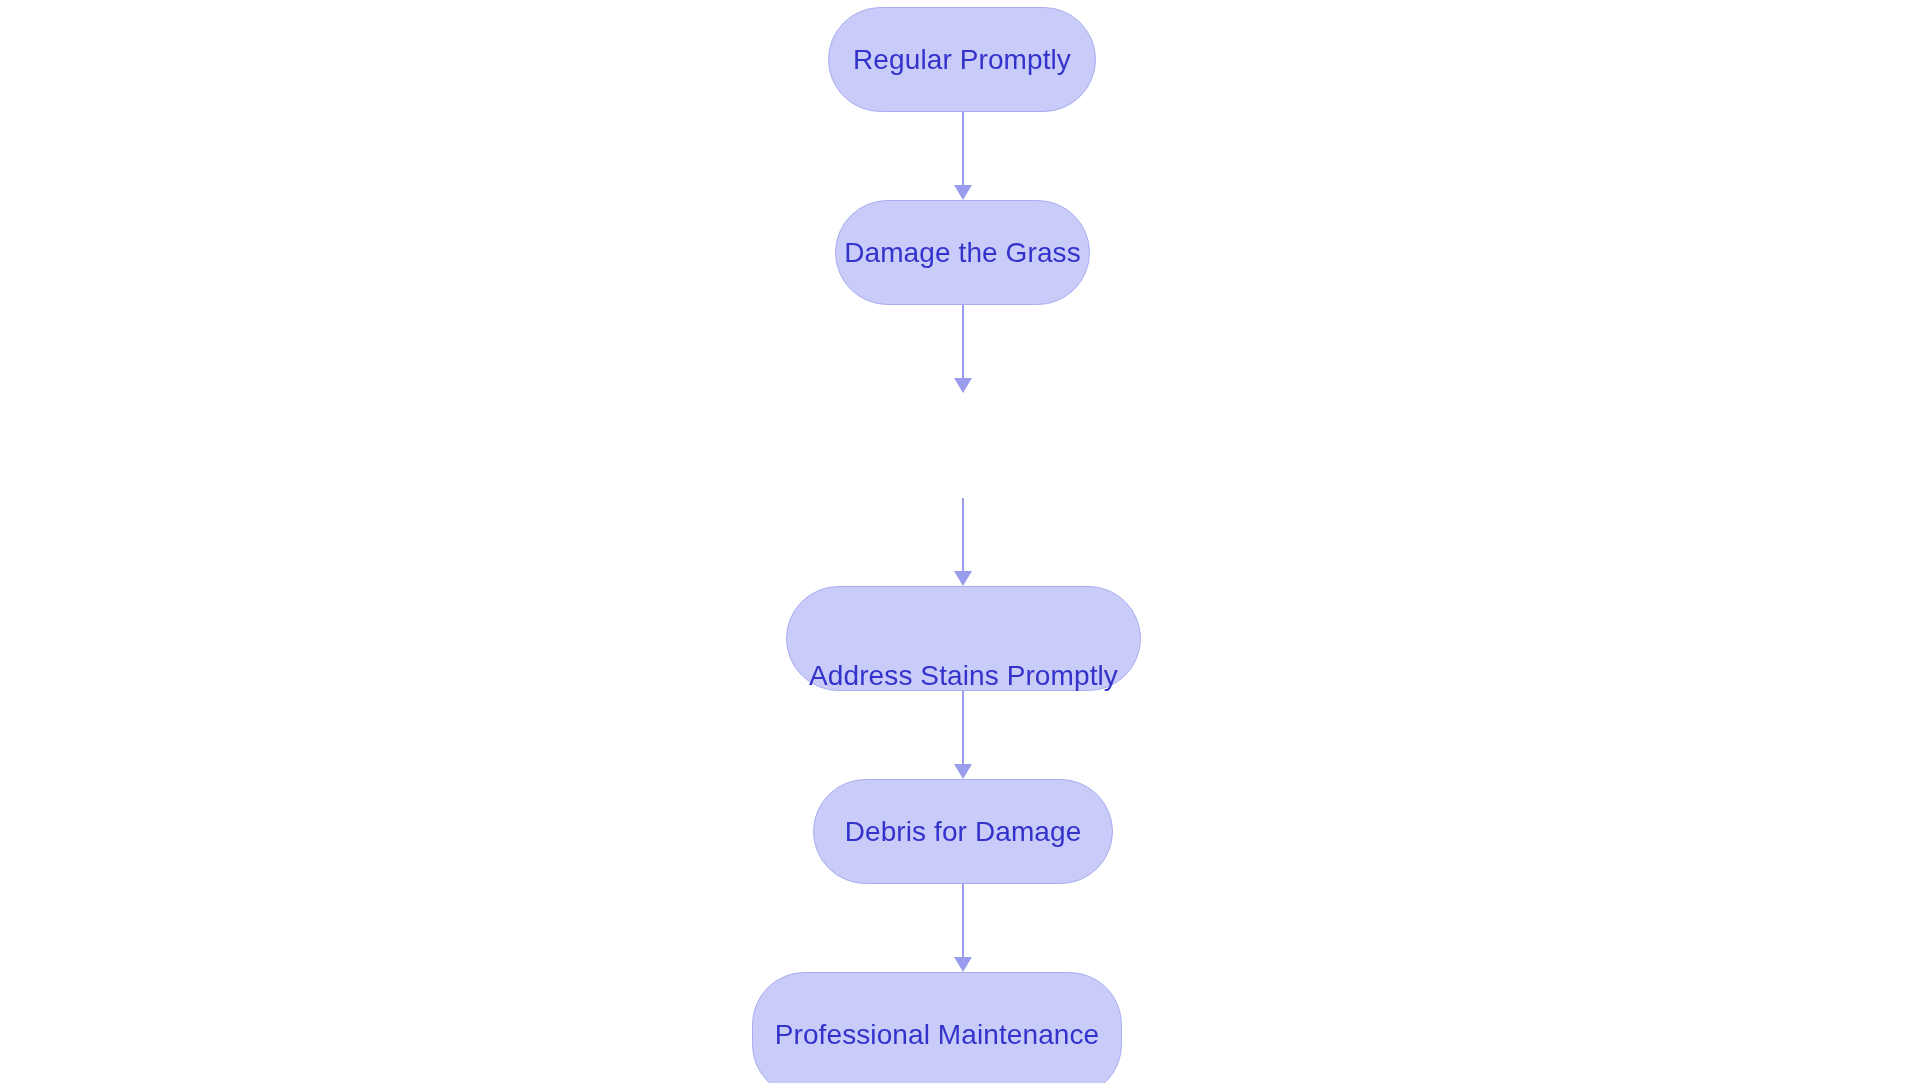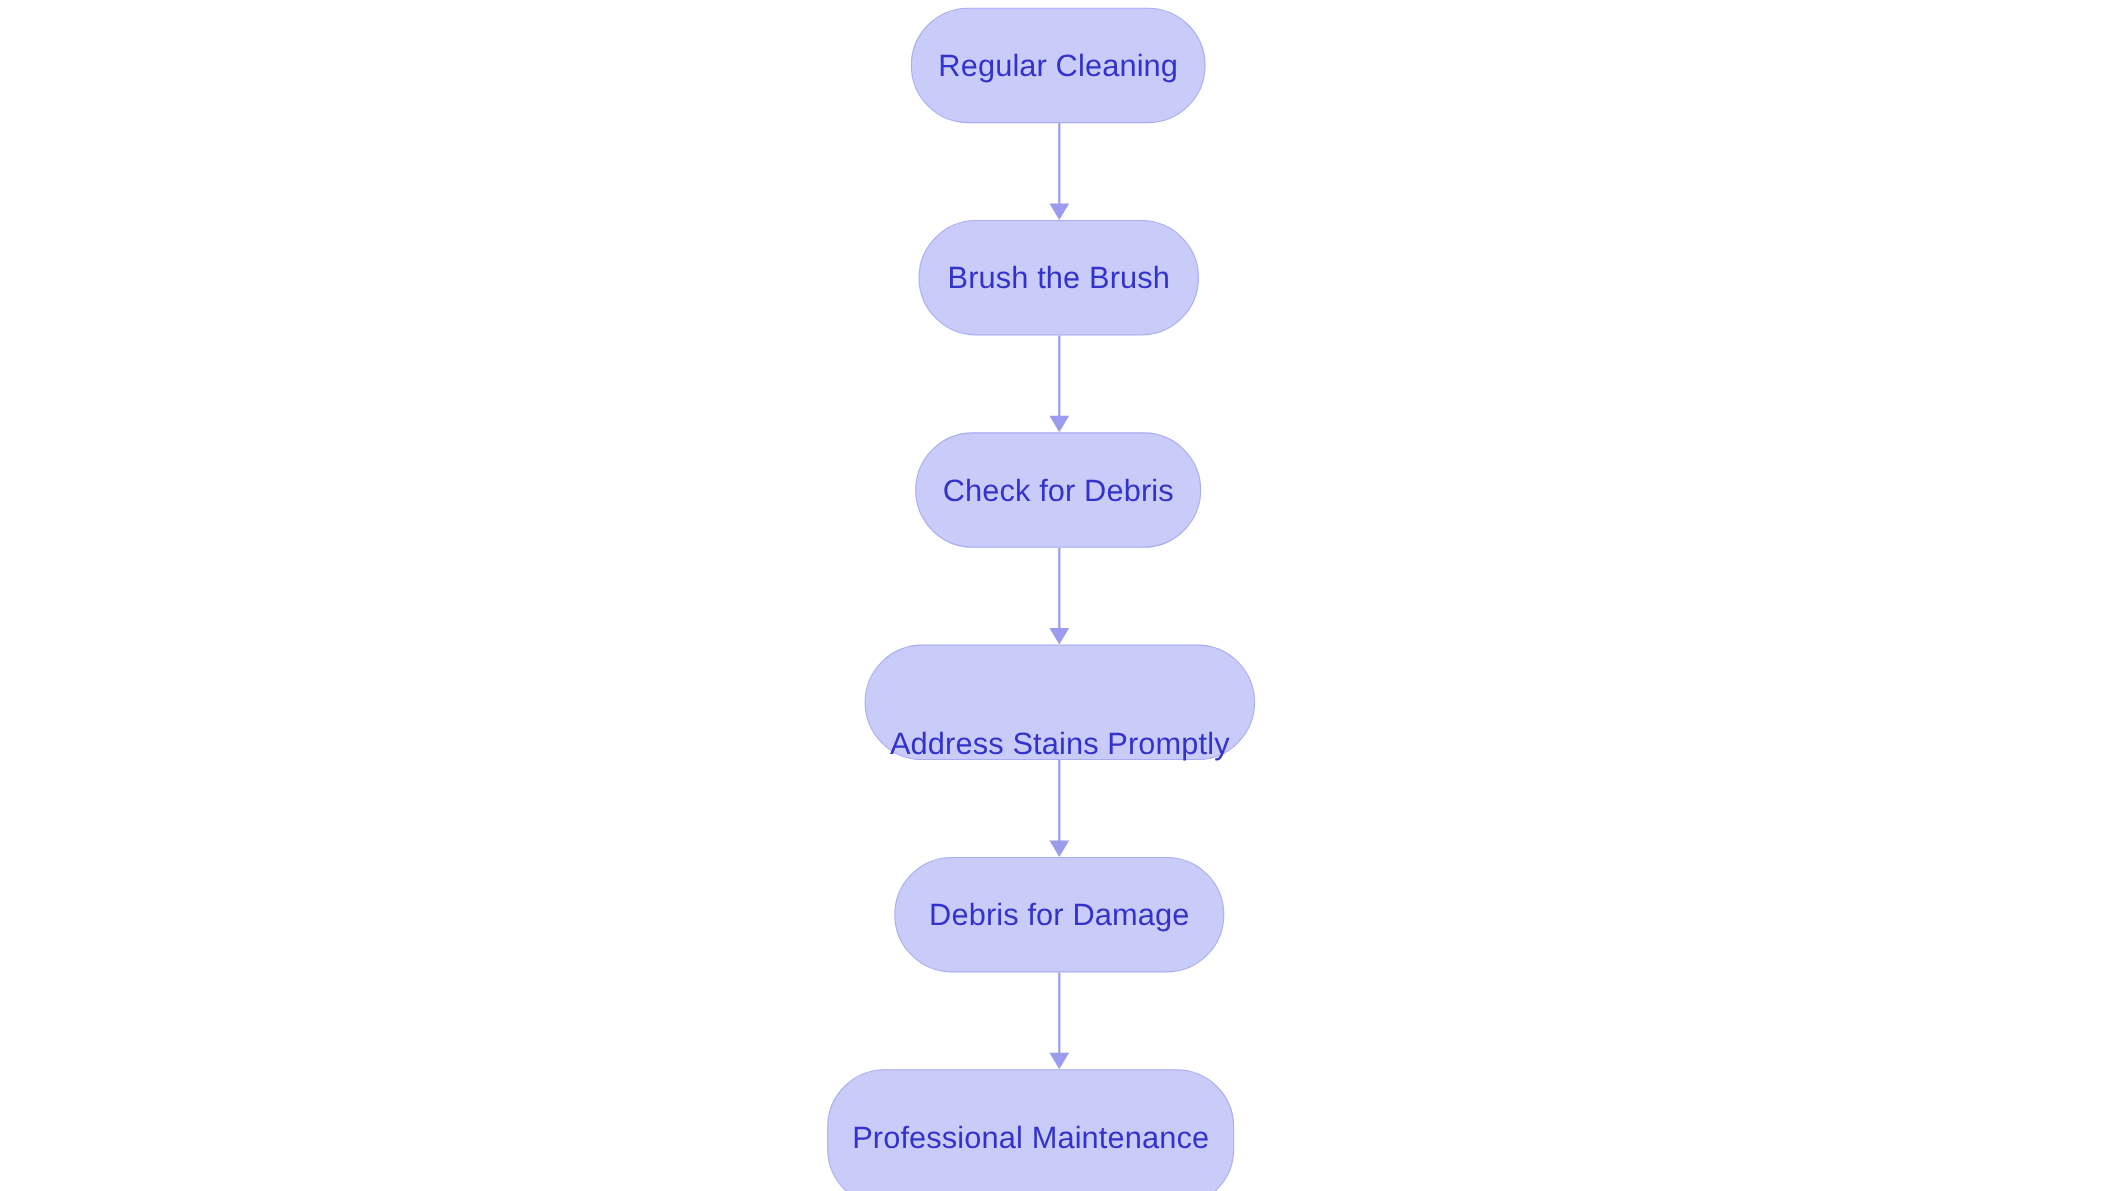--- a/index.html
+++ b/index.html
@@ -85,27 +85,24 @@
     </div>
     <div class="connector" style="left: 962px; top: 691px; width: 2px; height: 88px;">
       <div class="connector-line" style="height: 76px;"></div>
       <div class="connector-arrow" style="top: 73px;"></div>
     </div>
     <div class="connector" style="left: 962px; top: 884px; width: 2px; height: 88px;">
       <div class="connector-line" style="height: 76px;"></div>
       <div class="connector-arrow" style="top: 73px;"></div>
     </div>
     <div class="node" style="left: 828px; top: 7px; width: 268px; background: rgb(201, 203, 249); border-color: rgb(169, 173, 240); height: 105px; border-radius: 52.5px;">
-      <span class="node-label" style="color: rgb(51, 51, 204); font-size: 28px;">Regular Cleaning</span>
+      <span class="node-label" style="color: rgb(51, 51, 204); font-size: 28px;">Regular Promptly</span>
     </div>
     <div class="node" style="left: 835px; top: 200px; width: 255px; background: rgb(201, 203, 249); border-color: rgb(169, 173, 240); height: 105px; border-radius: 52.5px;">
-      <span class="node-label" style="color: rgb(51, 51, 204); font-size: 28px;">Brush the Brush</span>
-    </div>
-    <div class="node" style="left: 832px; top: 393px; width: 260px; background: rgb(201, 203, 249); border-color: rgb(169, 173, 240); height: 105px; border-radius: 52.5px;">
-      <span class="node-label" style="color: rgb(51, 51, 204); font-size: 28px;">Check for Debris</span>
+      <span class="node-label" style="color: rgb(51, 51, 204); font-size: 28px;">Damage the Grass</span>
     </div>
     <div class="node" style="left: 786px; top: 586px; width: 355px; background: rgb(201, 203, 249); border-color: rgb(169, 173, 240); height: 105px; border-radius: 52.5px; align-items: flex-end;">
       <span class="node-label" style="color: rgb(51, 51, 204); font-size: 28px;">Address Stains Promptly</span>
     </div>
     <div class="node" style="left: 813px; top: 779px; width: 300px; background: rgb(201, 203, 249); border-color: rgb(169, 173, 240); height: 105px; border-radius: 52.5px;">
       <span class="node-label" style="color: rgb(51, 51, 204); font-size: 28px;">Debris for Damage</span>
     </div>
     <div class="node" style="left: 752px; top: 972px; width: 370px; background: rgb(201, 203, 249); border-color: rgb(169, 173, 240); height: 125px; border-radius: 52.5px;">
       <span class="node-label" style="color: rgb(51, 51, 204); font-size: 28px;">Professional Maintenance</span>
     </div>

